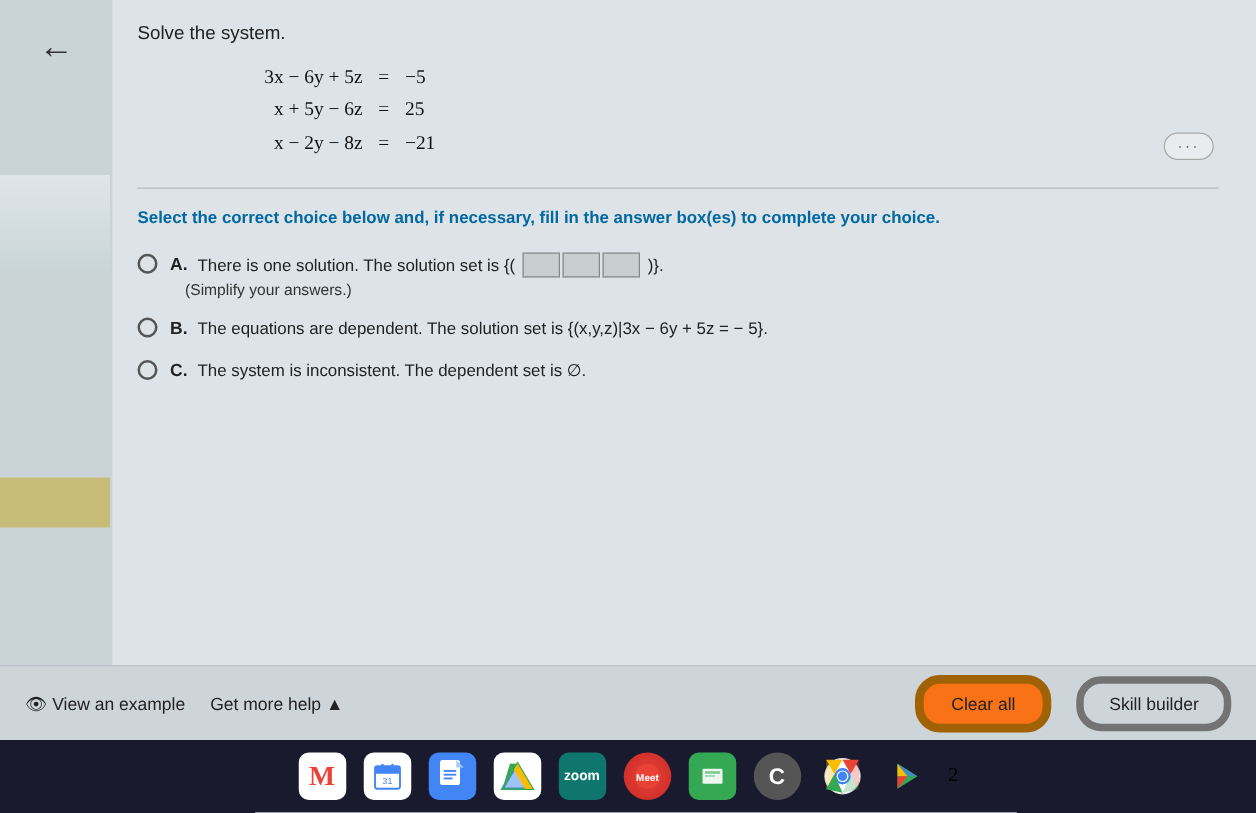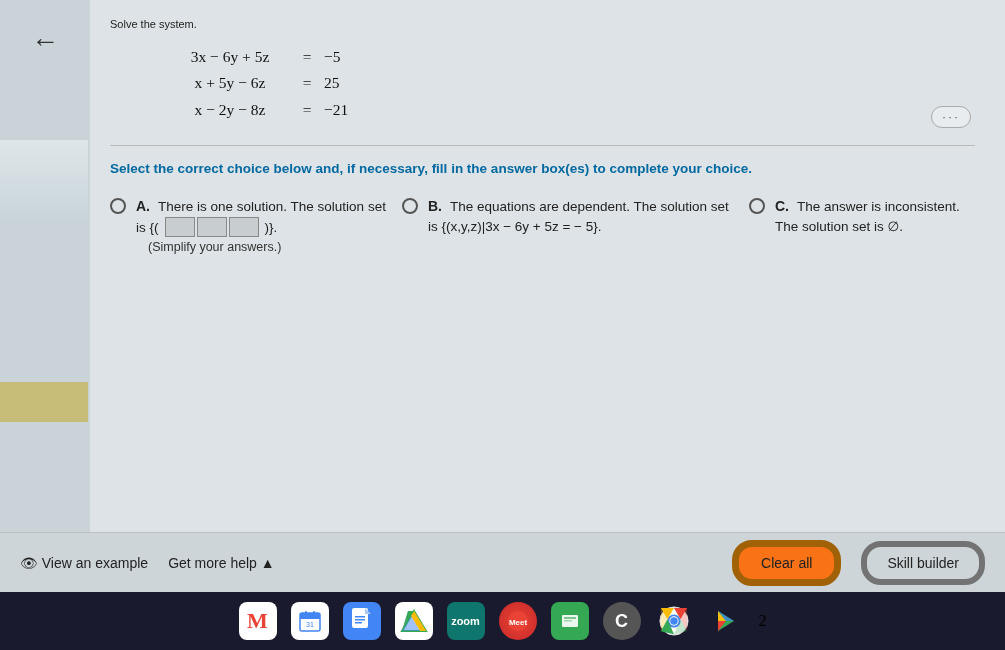--- a/index.html
+++ b/index.html
@@ -67,21 +67,21 @@
     .right-panel {
       flex: 1;
       background: #dde3e6;
       display: flex;
       flex-direction: column;
       padding: 18px 30px 10px 20px;
       position: relative;
     }
 
     .problem-title {
-      font-size: 11px;
+      font-size: 15px;
       color: #222;
       margin-bottom: 14px;
       font-family: Arial, sans-serif;
     }
 
     .equation-block {
       margin-left: 60px;
       margin-bottom: 18px;
       font-family: 'Times New Roman', Times, serif;
       font-size: 15.5px;
@@ -91,21 +91,21 @@
 
     .equation-row {
       display: flex;
       align-items: center;
       gap: 8px;
     }
 
     .eq-left {
       display: inline-block;
       width: 120px;
-      text-align: center;
+      text-align: right;
     }
 
     .eq-sign {
       display: inline-block;
       width: 18px;
       text-align: center;
     }
 
     .eq-right {
       display: inline-block;
@@ -138,20 +138,21 @@
       color: #0369a1;
       font-family: Arial, sans-serif;
       margin-bottom: 18px;
       line-height: 1.4;
       font-weight: bold;
     }
 
     
     .choices-section {
       display: flex;
+      flex-direction: column;
       gap: 14px;
     }
 
     .choice-row {
       display: flex;
       align-items: flex-start;
       gap: 10px;
     }
 
     .radio-outer {
@@ -381,21 +382,21 @@
         <div>
           <span class="choice-label">B.</span>
           <span class="choice-text">The equations are dependent. The solution set is {(x,y,z)|3x − 6y + 5z = − 5}.</span>
         </div>
       </div>
 
       <div class="choice-row">
         <div class="radio-outer"></div>
         <div>
           <span class="choice-label">C.</span>
-          <span class="choice-text">The answer is inconsistent. The solution set is ∅.</span>
+          <span class="choice-text">The system is inconsistent. The dependent set is ∅.</span>
         </div>
       </div>
 
     </div>
   </div>
 </div>
 
 <div class="bottom-bar">
   <div class="view-example">
     <span>👁</span>

